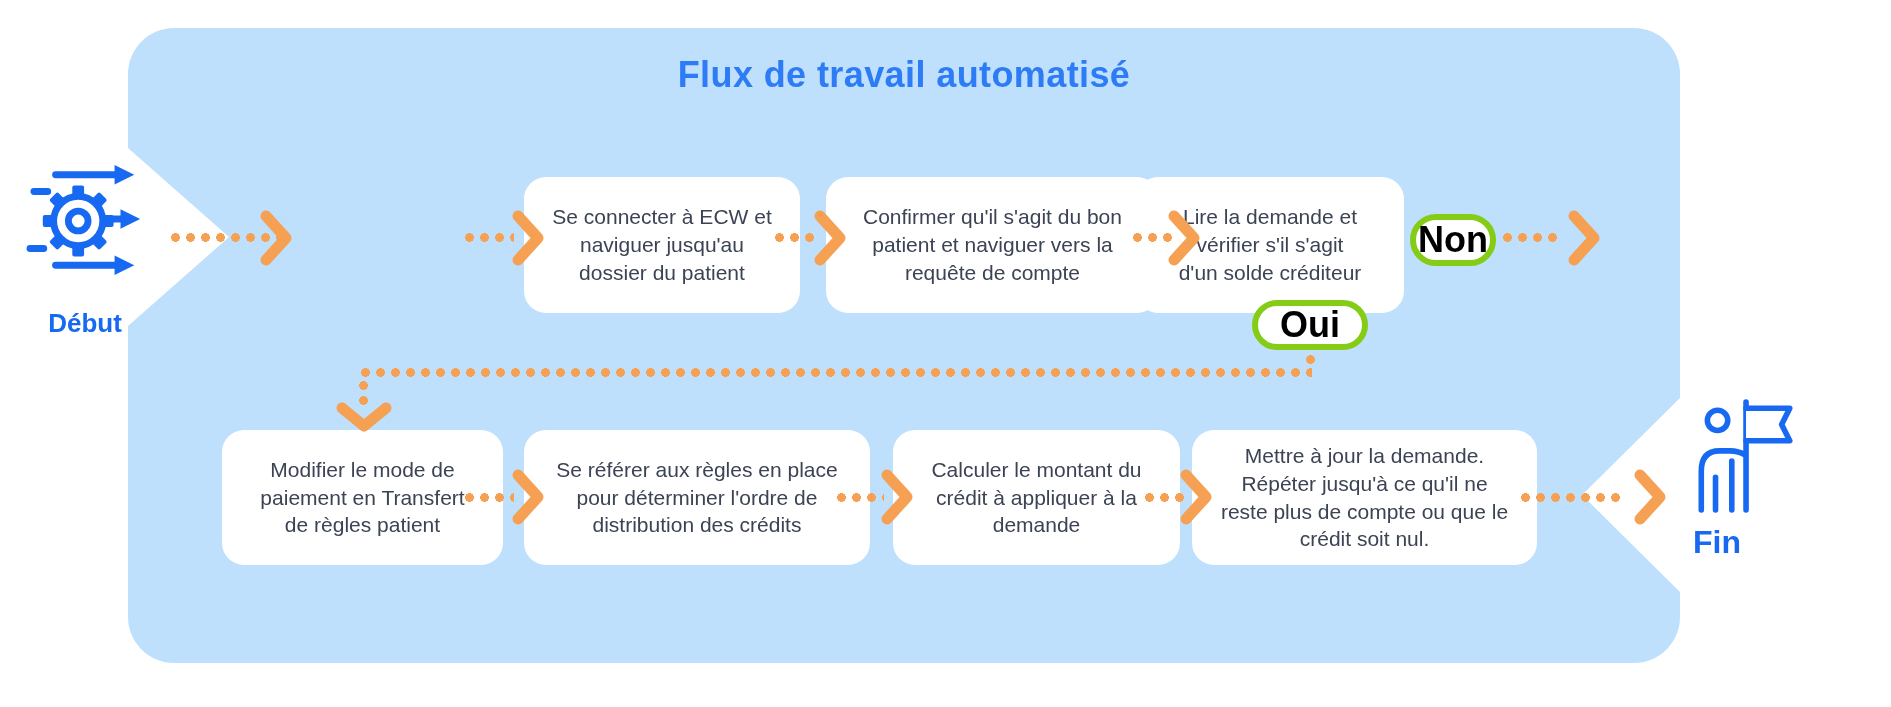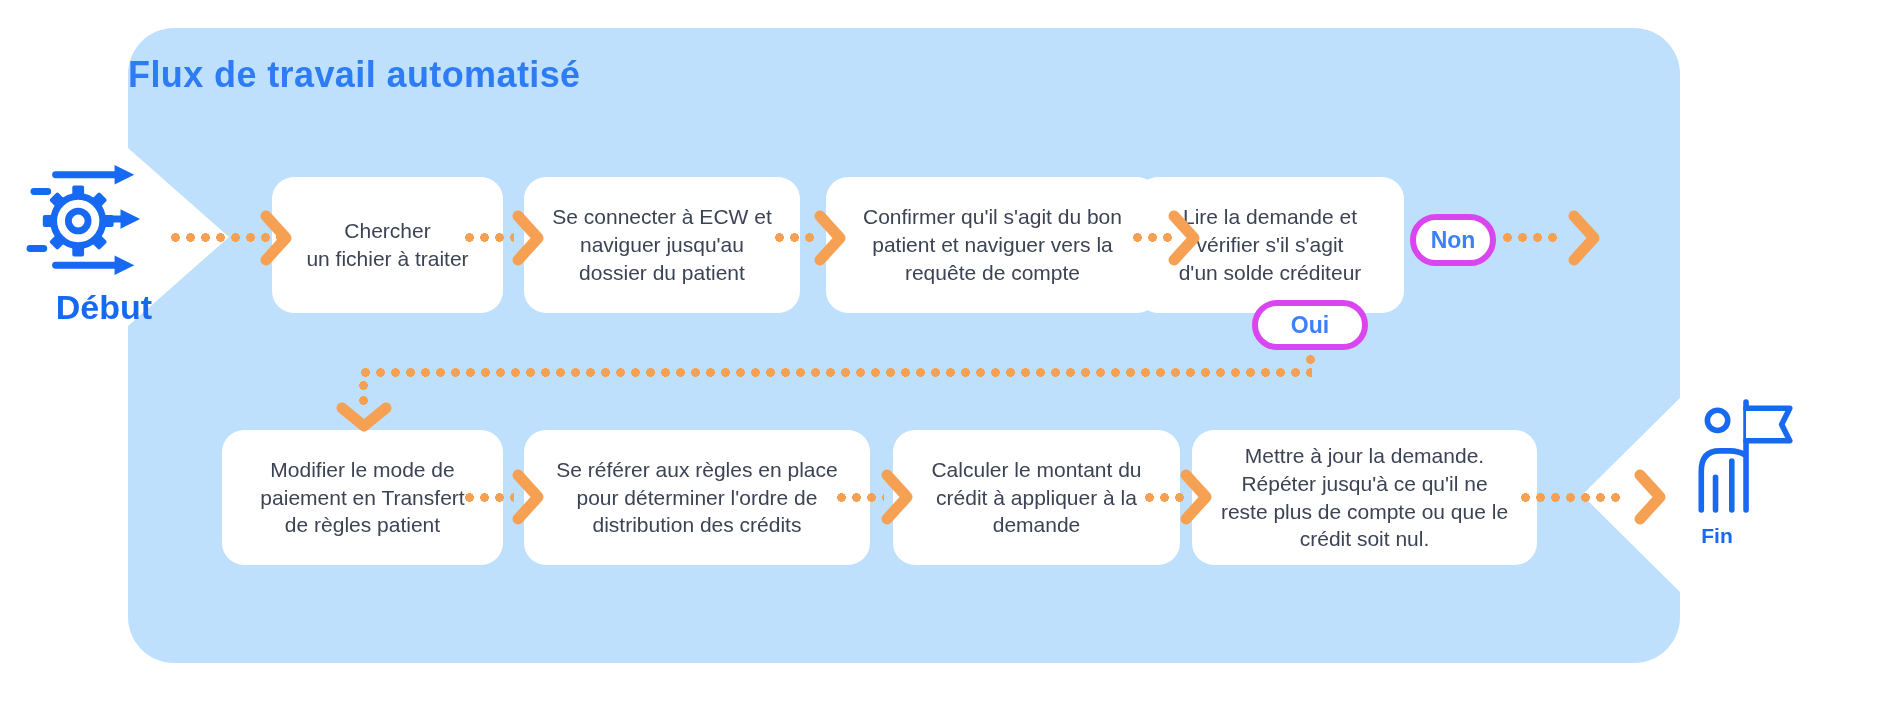--- a/index.html
+++ b/index.html
@@ -13,21 +13,21 @@
   }
   .wedge-left{
     position:absolute;left:128px;top:148px;width:101px;height:178px;background:#ffffff;
     clip-path:polygon(0 0,100% 50%,0 100%);
   }
   .wedge-right{
     position:absolute;left:1582px;top:398px;width:98px;height:194px;background:#ffffff;
     clip-path:polygon(100% 0,0 50%,100% 100%);
   }
   .title{
-    position:absolute;left:128px;top:54px;width:1552px;text-align:left;
+    position:absolute;left:128px;top:54px;width:1552px;text-align:center;
     font-size:36px;font-weight:600;letter-spacing:.4px;color:#2E7CF5;
   }
   .node{
     position:absolute;background:#ffffff;border-radius:22px;
     display:flex;align-items:center;justify-content:center;text-align:center;
     color:#3B4354;font-size:21px;line-height:1.33;font-weight:500;
     white-space:pre-line;padding:0 8px;box-sizing:border-box;
   }
   .row1{top:177px;height:136px;}
   .row2{top:430px;height:135px;}
@@ -37,29 +37,29 @@
     background-size:15px 11px;background-repeat:repeat-x;
   }
   .dots-v{
     position:absolute;width:11px;
     background-image:radial-gradient(circle 4.5px at 50% 5.5px, #F6A053 97%, rgba(246,160,83,0) 100%);
     background-size:11px 15px;background-repeat:repeat-y;
   }
   .chev{position:absolute;}
   .chev svg{display:block;}
   .pill{
-    position:absolute;background:#ffffff;border:6px solid #d946ef;border-radius:30px;
+    position:absolute;background:#ffffff;border:6px solid #84cc16;border-radius:30px;
     display:flex;align-items:center;justify-content:center;
-    color:#3b82f6;font-weight:700;font-size:23px;box-sizing:border-box;
+    color:#000000;font-weight:700;font-size:36px;box-sizing:border-box;
   }
   .terminal-label{
     position:absolute;text-align:center;font-weight:700;color:#1769F2;
   }
-  .start-label{left:18px;top:288px;width:134px;font-size:34px;text-align:right;}
-  .end-label{left:1657px;top:524px;width:120px;font-size:21px;}
+  .start-label{left:18px;top:308px;width:134px;font-size:26px;}
+  .end-label{left:1657px;top:524px;width:120px;font-size:32px;}
   .icon-wrap{position:absolute;}
 </style>
 </head>
 <body>
 
 <div class="canvas">
 
   <div class="container"></div>
   <div class="wedge-left"></div>
   <div class="wedge-right"></div>
@@ -85,22 +85,20 @@
         <rect x="47" y="24" width="12" height="14" rx="2" fill="#1769F2" stroke="none" transform="rotate(225 53 60)"></rect>
         <rect x="47" y="24" width="12" height="14" rx="2" fill="#1769F2" stroke="none" transform="rotate(270 53 60)"></rect>
         <rect x="47" y="24" width="12" height="14" rx="2" fill="#1769F2" stroke="none" transform="rotate(315 53 60)"></rect>
         <circle cx="53" cy="60" r="25" fill="#ffffff"></circle>
         <circle cx="53" cy="60" r="10" fill="#ffffff"></circle>
       </g>
     </svg>
   </div>
   <div class="terminal-label start-label">Début</div>
 
-  <div class="node row1" style="left:272px;width:231px;">Chercher
-un fichier à traiter</div>
   <div class="node row1" style="left:524px;width:276px;">Se connecter à ECW et
 naviguer jusqu'au
 dossier du patient</div>
   <div class="node row1" style="left:826px;width:333px;">Confirmer qu'il s'agit du bon
 patient et naviguer vers la
 requête de compte</div>
   <div class="node row1" style="left:1136px;width:268px;text-align:center;">Lire la demande et
 vérifier s'il s'agit
 d'un solde créditeur</div>
 

